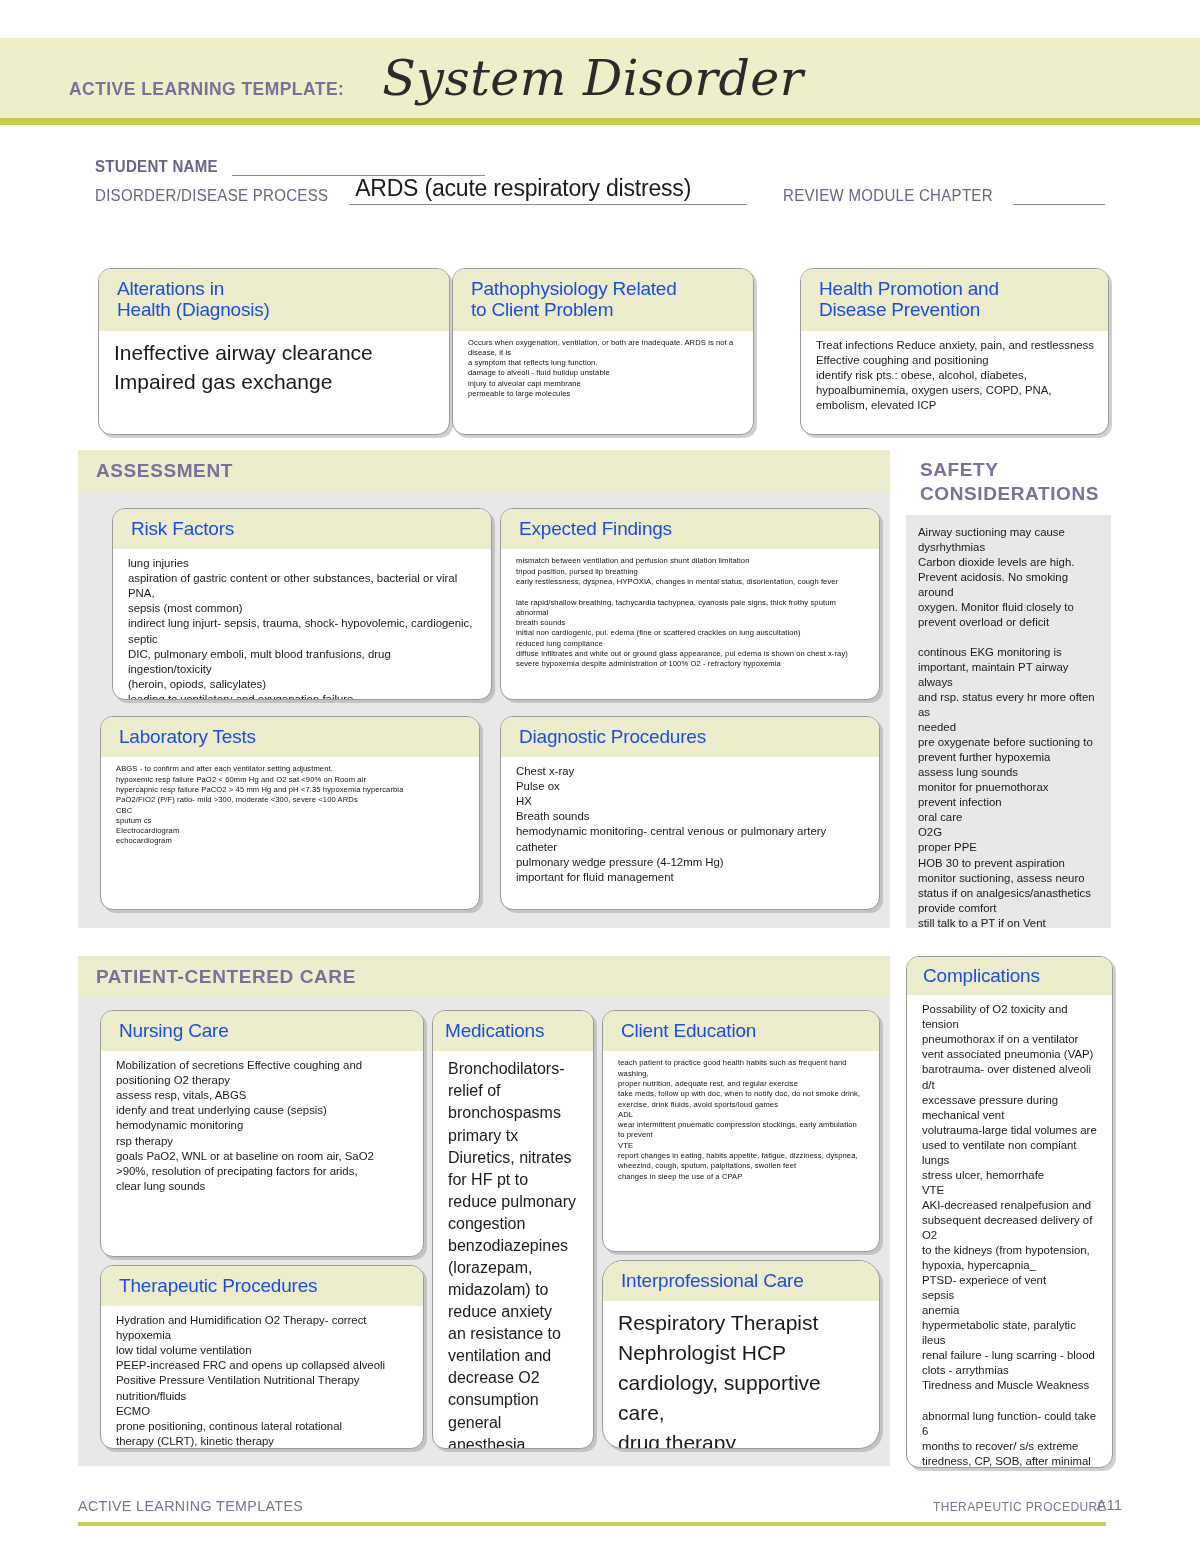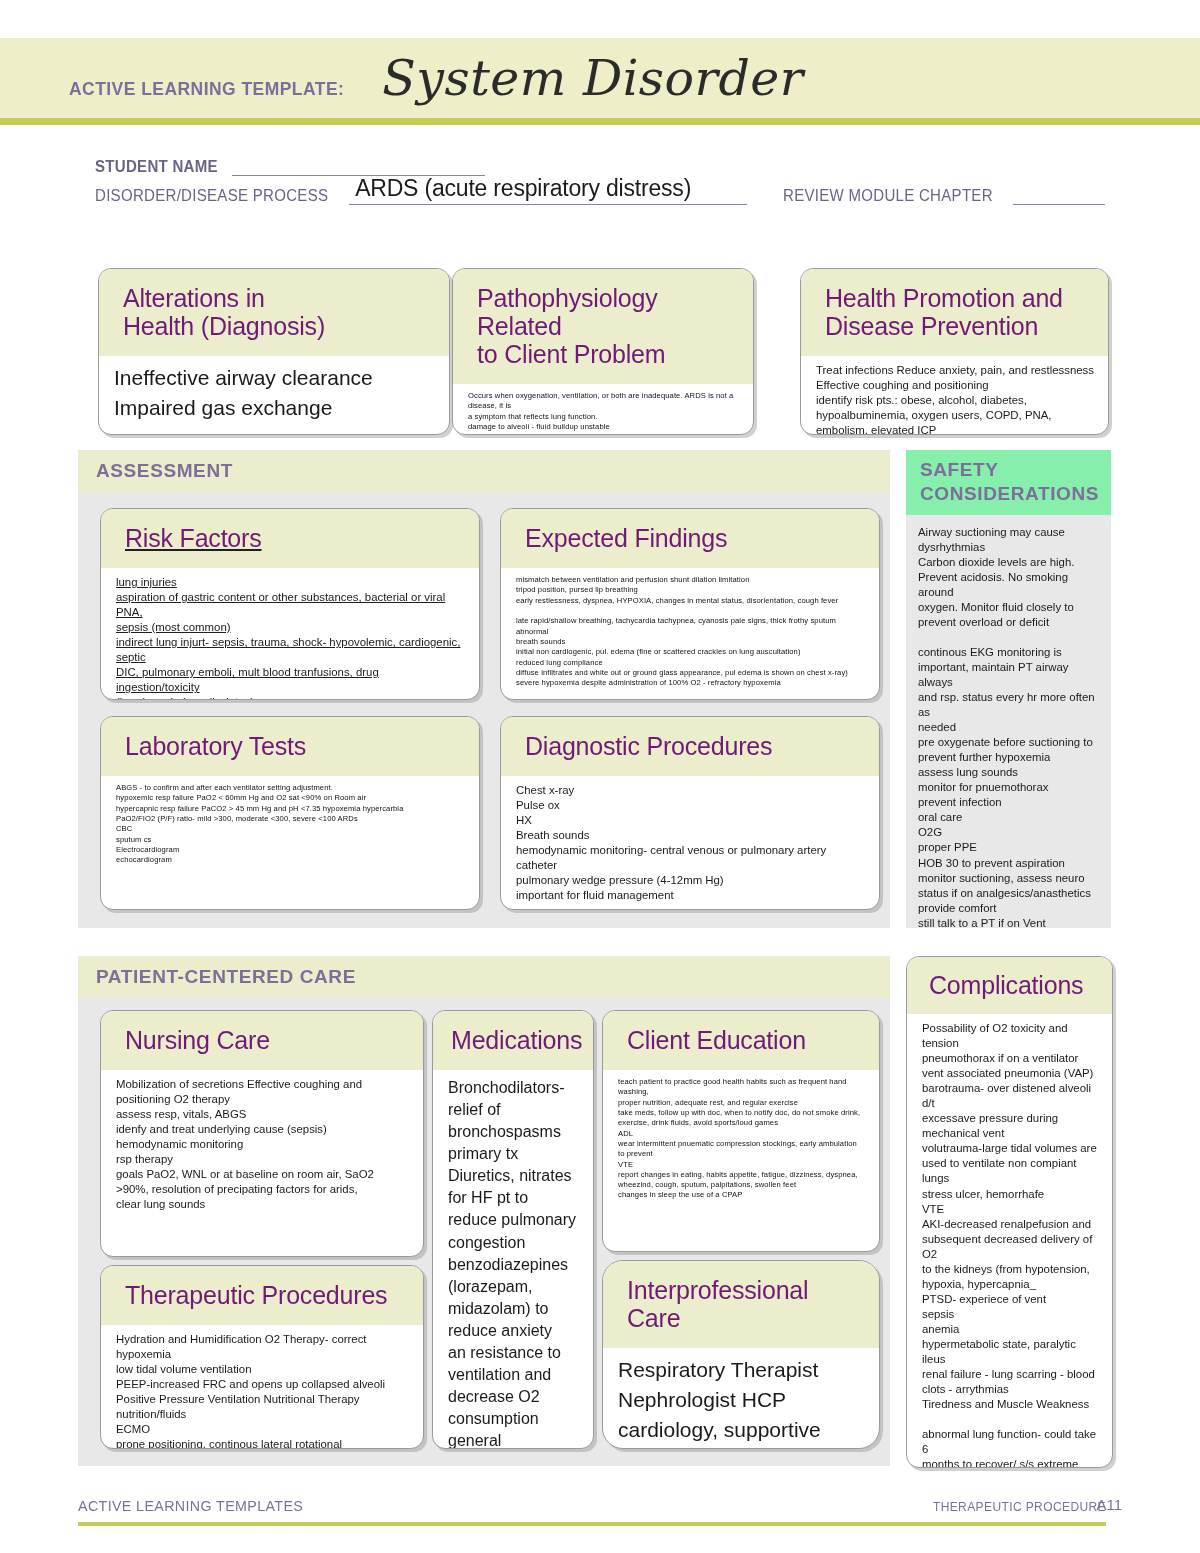--- a/index.html
+++ b/index.html
@@ -42,21 +42,21 @@
   .spacer{display:inline-block;width:40px;}
   
   .card{
     position:absolute;background:#ffffff;border:1.5px solid #9a9a9a;border-radius:13px;
     box-shadow:3px 3px 0 rgba(150,150,150,.45);overflow:hidden;
   }
   .card-head{
     background:#ecedcd;padding:9px 16px 10px 18px;
   }
   .card-head h2{
-    margin:6px;font-weight:normal;font-size:25px;line-height:1.12;color:#701a75;
+    margin:0;font-weight:normal;font-size:19px;line-height:1.12;color:#1d4ed8;
     letter-spacing:-.2px;
   }
   .card-body{padding:7px 14px 10px 15px;}
   .tiny{font-size:7.6px;line-height:1.36;color:#111;letter-spacing:.1px;}
   .small{font-size:11.4px;line-height:1.32;color:#1a1a1a;}
   .med{font-size:16px;line-height:1.38;color:#1a1a1a;}
   .big{font-size:21px;line-height:1.42;color:#1a1a1a;}
   
   #card-alterations{left:98px;top:268px;width:350px;height:165px;}
   #card-patho{left:452px;top:268px;width:300px;height:165px;}
@@ -68,27 +68,27 @@
   #panel-assessment{left:78px;top:450px;width:812px;height:478px;}
   #panel-pcc{left:78px;top:956px;width:812px;height:510px;}
   .panel-head{
     background:#ecedcd;height:42px;display:flex;align-items:center;padding-left:18px;
   }
   .panel-head span{
     font-size:19px;font-weight:bold;color:#7c6f9b;letter-spacing:.6px;
   }
   
   #rail-safety{position:absolute;left:906px;top:450px;width:205px;height:478px;background:#e8e8e8;}
-  #rail-safety .panel-head{height:auto;padding:8px 0 9px 14px;background:#86efac;display:block;}
+  #rail-safety .panel-head{height:auto;padding:8px 0 9px 14px;background:#ffffff;display:block;}
   #rail-safety .panel-head span{display:block;line-height:1.25;}
   .rail-body{padding:10px 8px 8px 12px;}
   #card-complications{left:906px;top:956px;width:205px;height:510px;}
   #card-complications .card-head{padding:8px 14px 9px 16px;}
   
-  #card-risk{left:100px;top:508px;width:378px;height:190px;text-decoration:underline;}
+  #card-risk{left:112px;top:508px;width:378px;height:190px;}
   #card-findings{left:500px;top:508px;width:378px;height:190px;}
   #card-labs{left:100px;top:716px;width:378px;height:192px;}
   #card-diag{left:500px;top:716px;width:378px;height:192px;}
   
   #card-nursing{left:100px;top:1010px;width:322px;height:245px;}
   #card-therapeutic{left:100px;top:1265px;width:322px;height:182px;}
   #card-meds{left:432px;top:1010px;width:160px;height:437px;}
   #card-meds .card-head{padding:9px 10px 10px 12px;}
   #card-edu{left:602px;top:1010px;width:276px;height:240px;}
   #card-inter{left:602px;top:1260px;width:276px;height:187px;border-radius:21px;}

